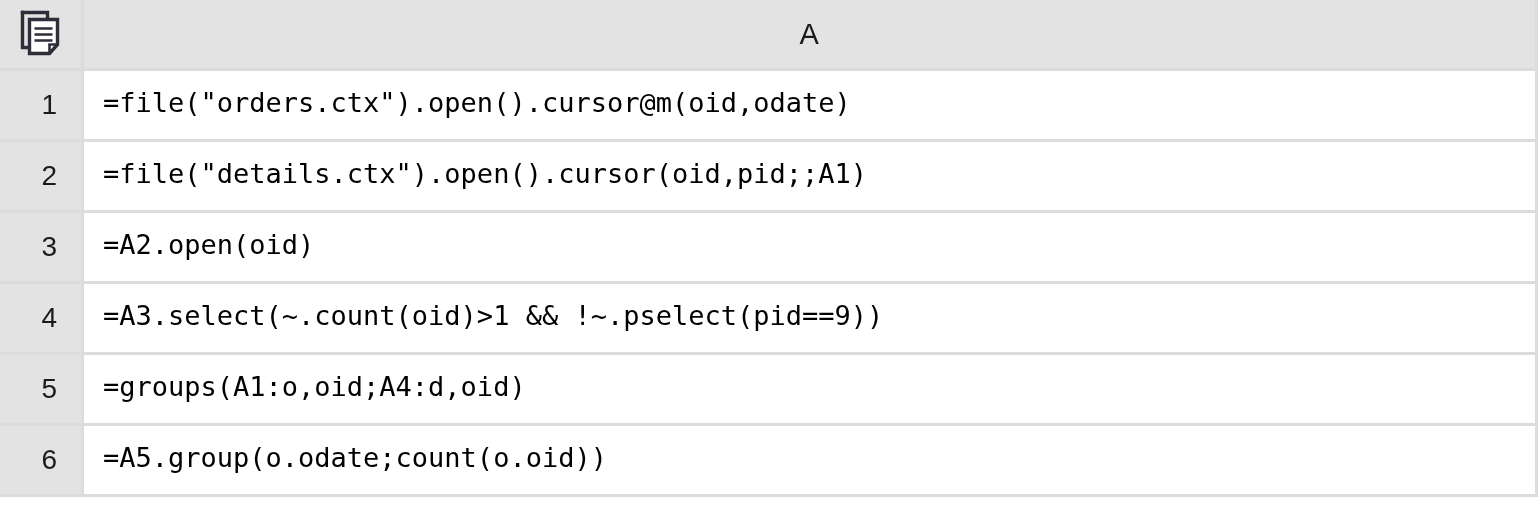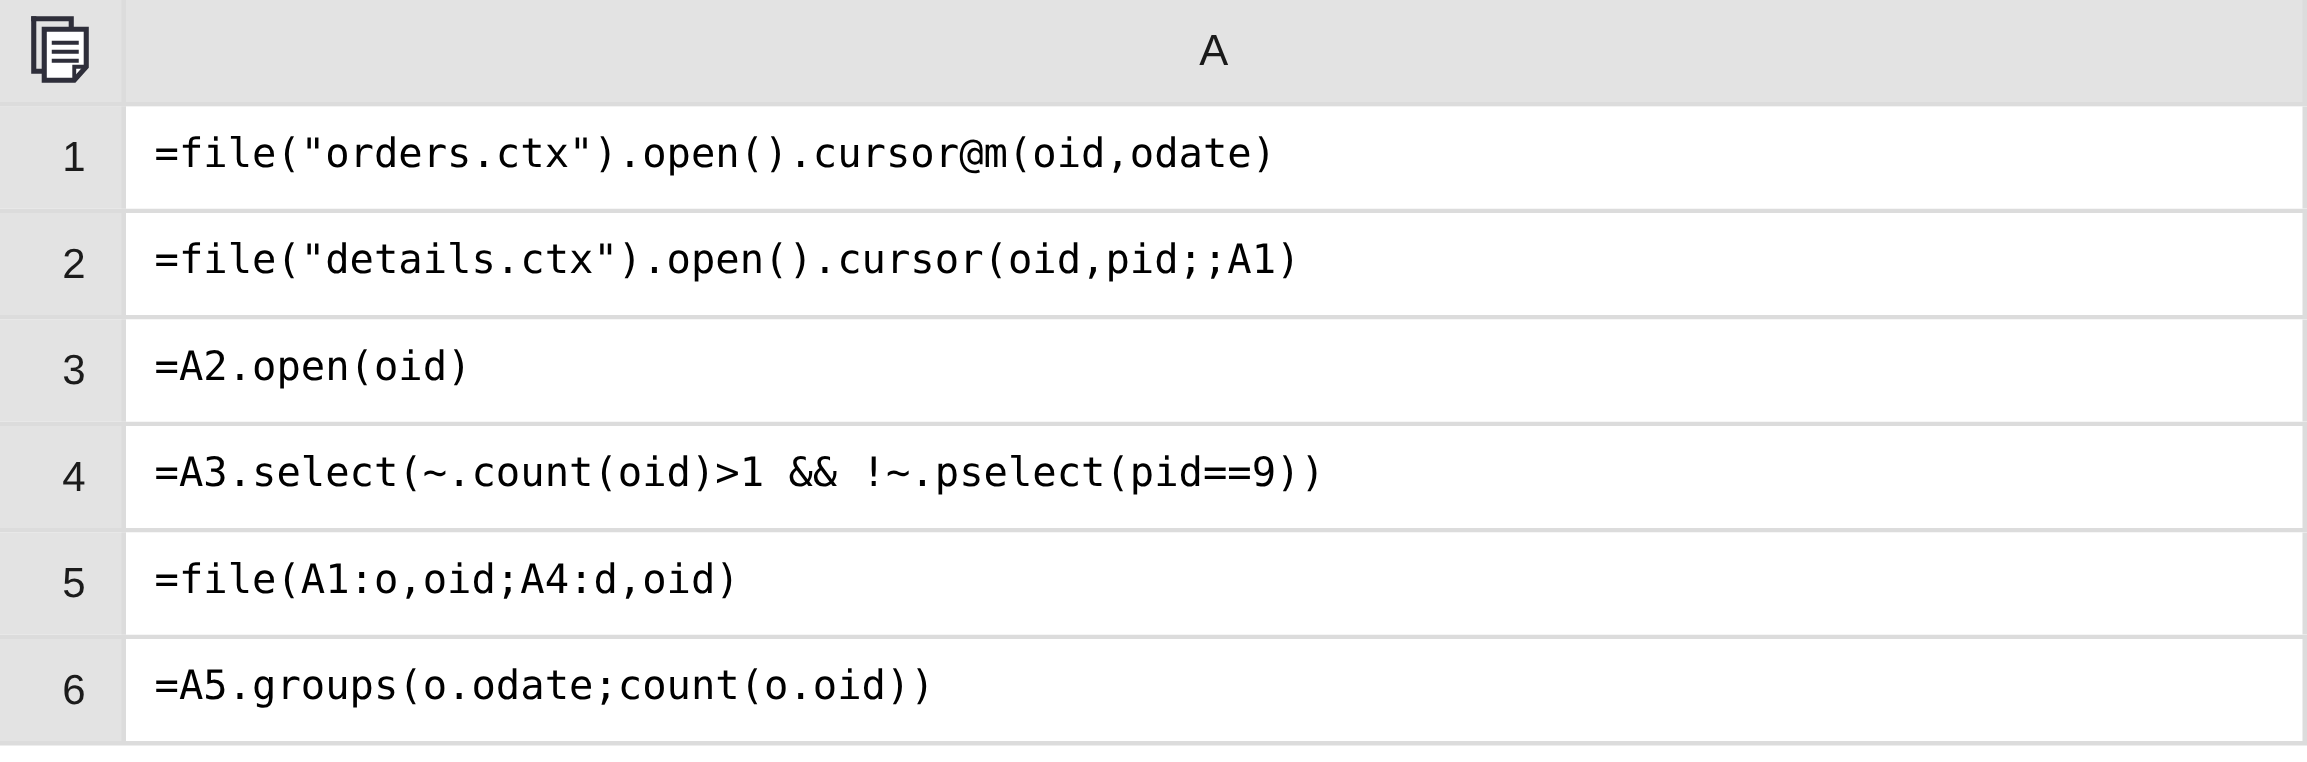--- a/index.html
+++ b/index.html
@@ -139,21 +139,21 @@
     <div class="formula-cell">=A2.open(oid)</div>
   </div>
 
   <div class="grid-row data-row">
     <div class="row-header-cell">4</div>
     <div class="formula-cell">=A3.select(~.count(oid)&gt;1 &amp;&amp; !~.pselect(pid==9))</div>
   </div>
 
   <div class="grid-row data-row">
     <div class="row-header-cell">5</div>
-    <div class="formula-cell">=file(A1:o,oid;A4:d,oid)</div>
+    <div class="formula-cell">=groups(A1:o,oid;A4:d,oid)</div>
   </div>
 
   <div class="grid-row data-row">
     <div class="row-header-cell">6</div>
-    <div class="formula-cell">=A5.groups(o.odate;count(o.oid))</div>
+    <div class="formula-cell">=A5.group(o.odate;count(o.oid))</div>
   </div>
 
 </div>
 
 </body></html>

